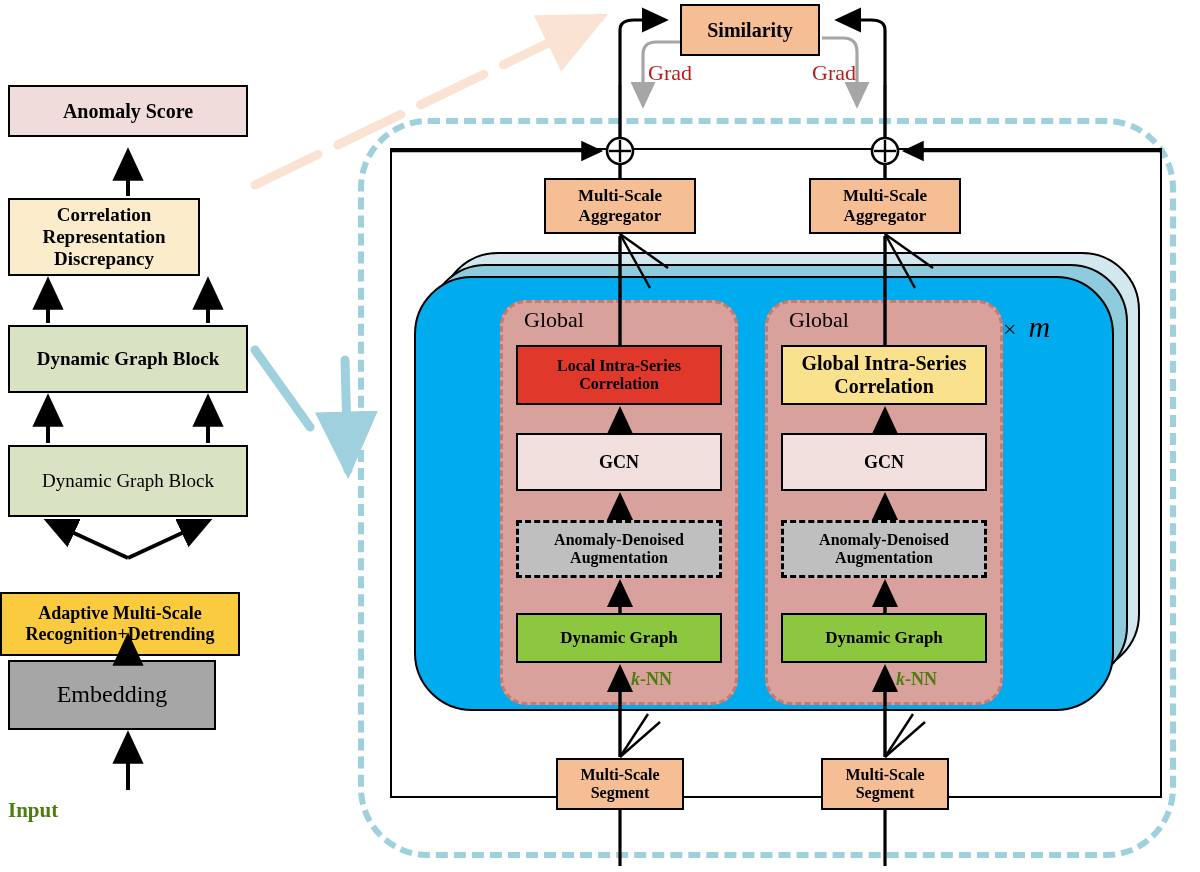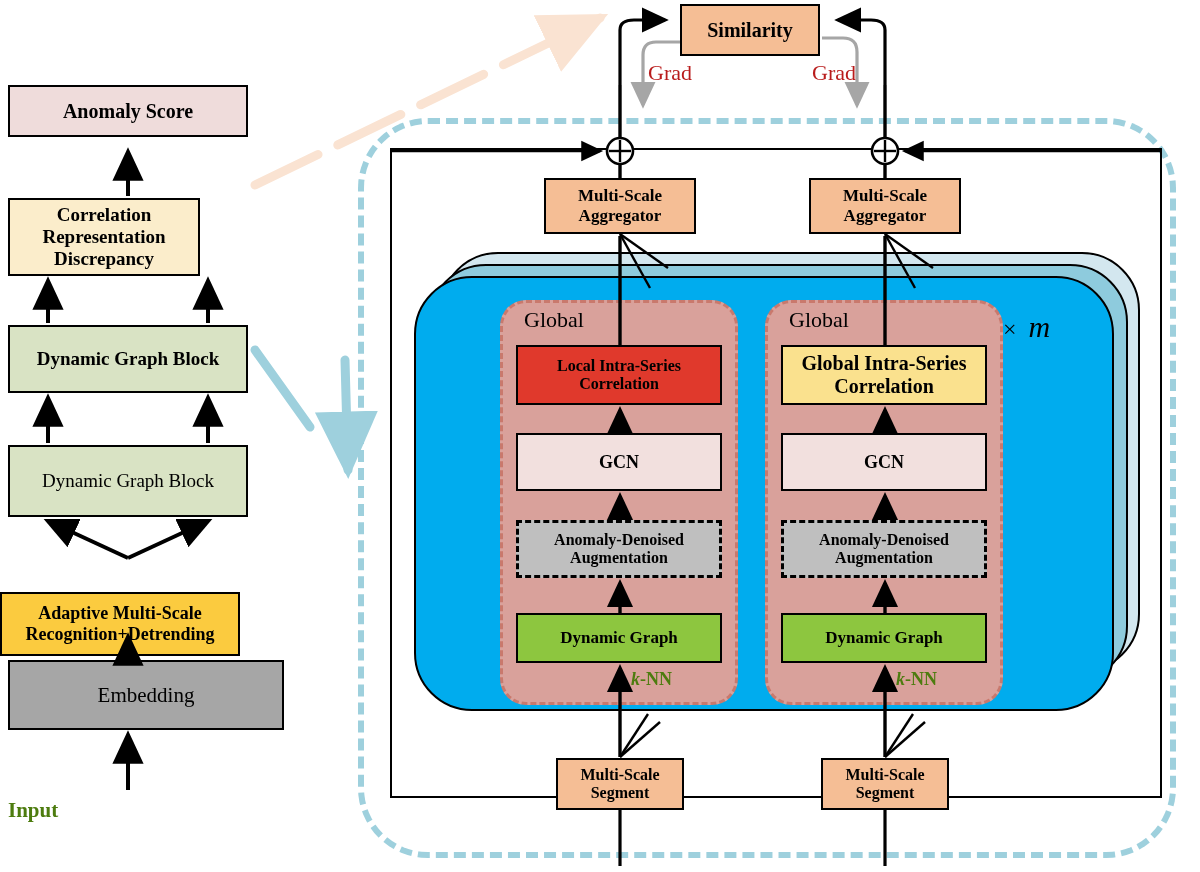--- a/index.html
+++ b/index.html
@@ -41,21 +41,21 @@
   </div>
 
   <div class="box" style="left:8px;top:445px;width:240px;height:72px;background:#D9E3C4;font-size:19px;font-weight:normal;">
     <span>Dynamic Graph Block</span>
   </div>
 
   <div class="box" style="left:0;top:560px;width:240px;height:64px;background:#FBCB3F;font-size:18px;padding:0 4px;margin-top:32px;">
     <span>Adaptive Multi-Scale Recognition+Detrending</span>
   </div>
 
-  <div class="box" style="left:8px;top:660px;width:276px;height:70px;background:#A6A6A6;font-size:21px;font-weight:normal;">
+  <div class="box" style="left:8px;top:660px;width:208px;height:70px;background:#A6A6A6;font-size:24px;font-weight:normal;">
     <span>Embedding</span>
   </div>
 
   <div class="lbl" style="left:8px;top:798px;width:240px;text-align:left;font-size:21px;font-weight:bold;">
     <span>Input</span>
   </div>
 
   <div class="outerdash" style="left:358px;top:118px;width:818px;height:740px;"></div>
 
   <div class="solidrect" style="left:390px;top:148px;width:772px;height:650px;"></div>

